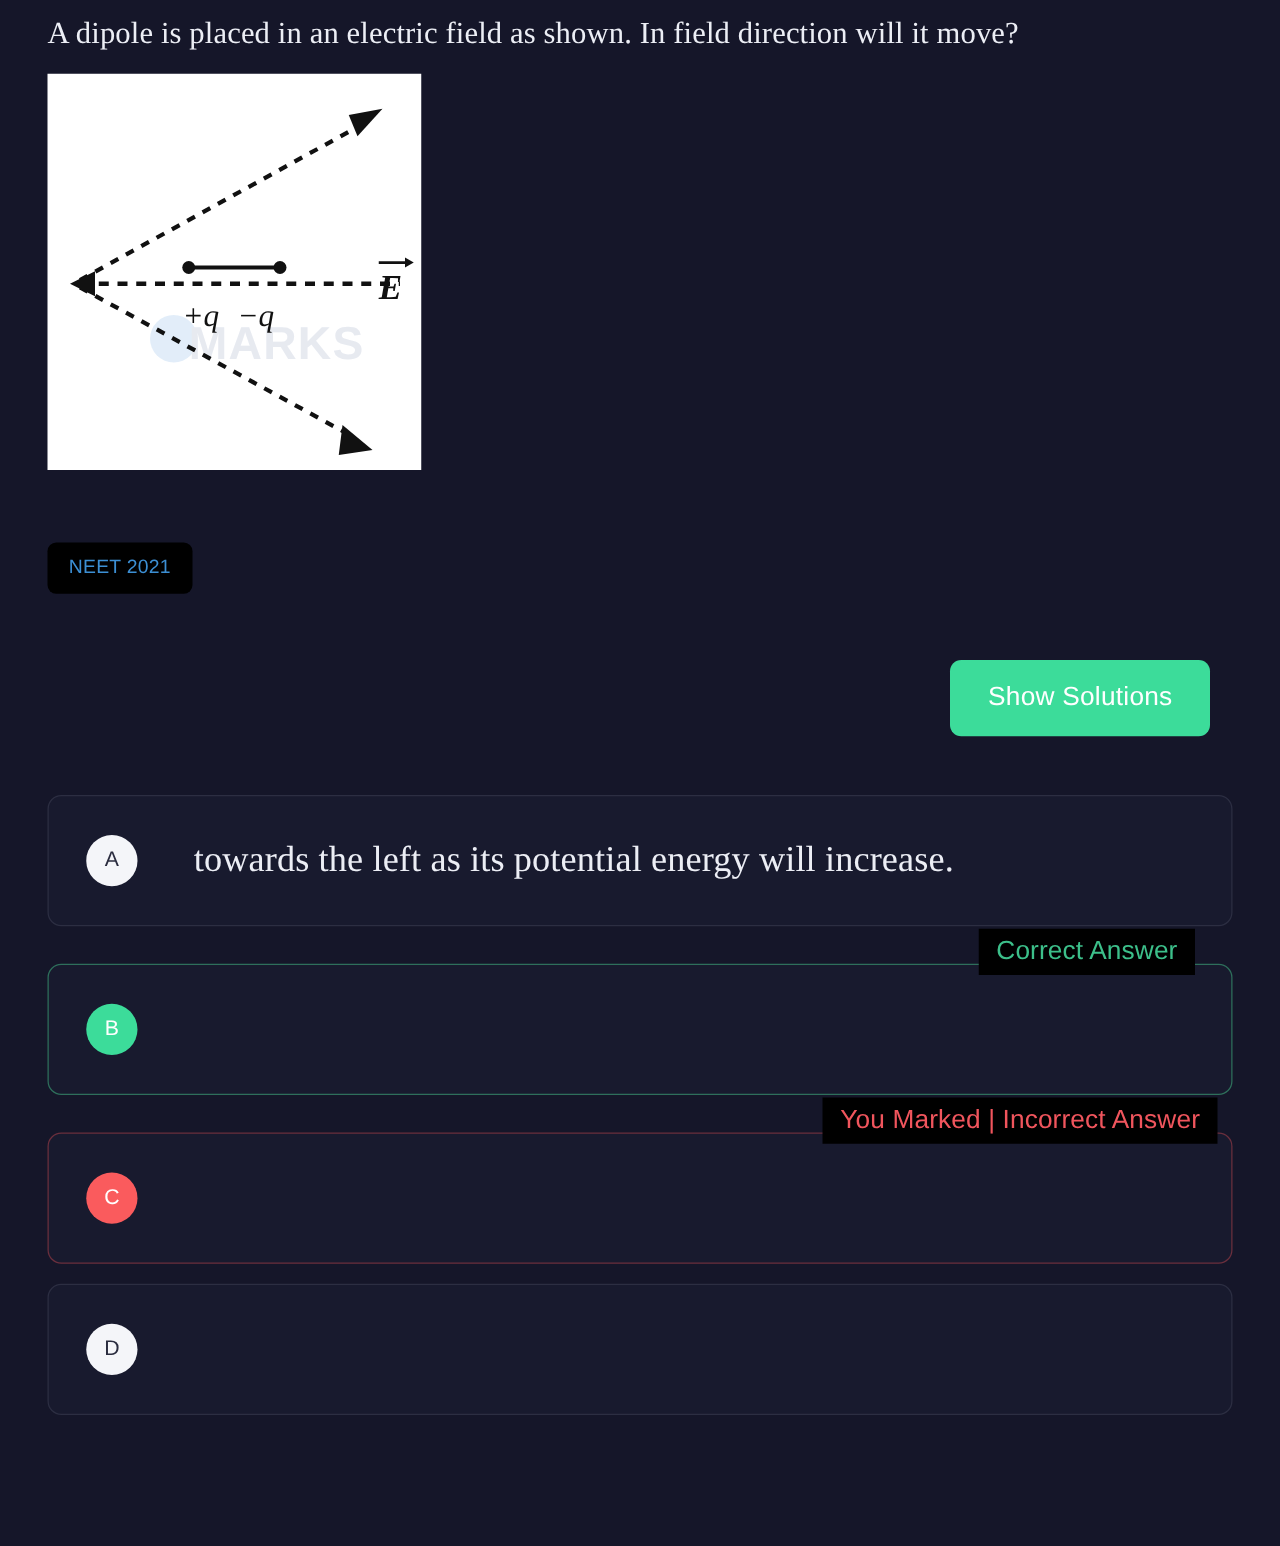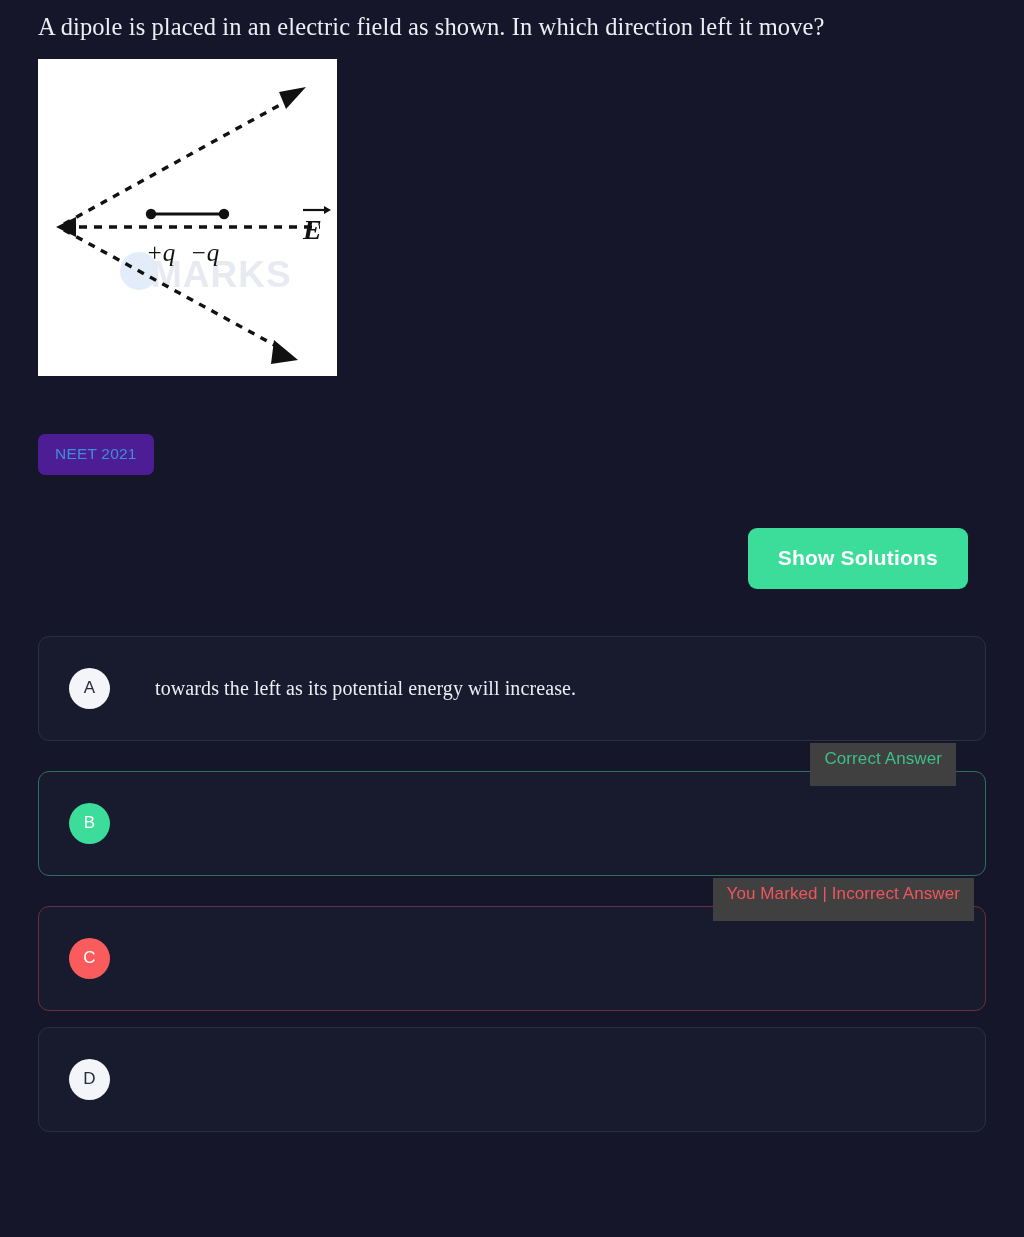--- a/index.html
+++ b/index.html
@@ -40,40 +40,40 @@
     background: #ffffff;
     position: relative;
     overflow: hidden;
   }
   .figure-wrap svg { display: block; }
 
   
   .tag-row { margin-top: 58px; }
   .exam-tag {
     display: inline-block;
-    background: #4c1d95;
+    background: #000000;
     color: #3c8fd4;
     font-size: 15.5px;
     padding: 11px 17px 12px 17px;
     border-radius: 7px;
     letter-spacing: .2px;
   }
 
   
   .solutions-row {
     margin-top: 53px;
     display: flex;
     justify-content: flex-end;
     padding-right: 18px;
   }
   .show-solutions-btn {
     background: #3cdc9a;
     color: #ffffff;
     font-size: 21px;
-    font-weight: bold;
+    font-weight: normal;
     letter-spacing: .2px;
     border: none;
     border-radius: 9px;
     padding: 18px 30px 19px 30px;
     cursor: pointer;
     font-family: "Liberation Sans", sans-serif;
   }
 
   
   .options { margin-top: 47px; }
@@ -106,49 +106,49 @@
     align-items: center;
     justify-content: center;
     font-family: "Liberation Sans", sans-serif;
   }
   .option-letter.green { background: #3cdc9a; color: #ffffff; }
   .option-letter.red   { background: #fa5b5d; color: #ffffff; }
 
   .option-text {
     margin-left: 45px;
     font-family: "Liberation Serif", serif;
-    font-size: 20px;
+    font-size: 29px;
     color: #eceef5;
     letter-spacing: .1px;
     line-height: 1.25;
   }
 
   
   .status-badge {
     position: absolute;
     top: -14px;
-    background: #404040;
-    font-size: 17px;
-    padding: 6px 14px 17px 14px;
+    background: #000000;
+    font-size: 21px;
+    padding: 6px 14px 7px 14px;
     white-space: nowrap;
     letter-spacing: .1px;
     z-index: 3;
   }
   .status-badge.correct   { color: #3cbf8a; right: 30px; }
   .status-badge.incorrect { color: #f0555d; right: 12px; }
 
   .option-block.has-badge { padding-top: 14px; }
   .option-block.has-badge .option-card { margin-top: 0; }
 </style>
 </head>
 <body>
 
 <div class="page">
 
-  <div class="question-text">A dipole is placed in an electric field as shown. In which direction left it move?</div>
+  <div class="question-text">A dipole is placed in an electric field as shown. In field direction will it move?</div>
 
   <div class="figure-wrap">
     <svg width="299" height="317" viewBox="0 0 299 317">
 
       <g opacity="0.75">
         <circle cx="101" cy="212" r="19" fill="#d9e8f7"></circle>
         <text x="113" y="228" font-family="Liberation Sans, sans-serif" font-size="37" font-weight="bold" fill="#dfe3ec" letter-spacing="1">MARKS</text>
       </g>
 
       <g>

